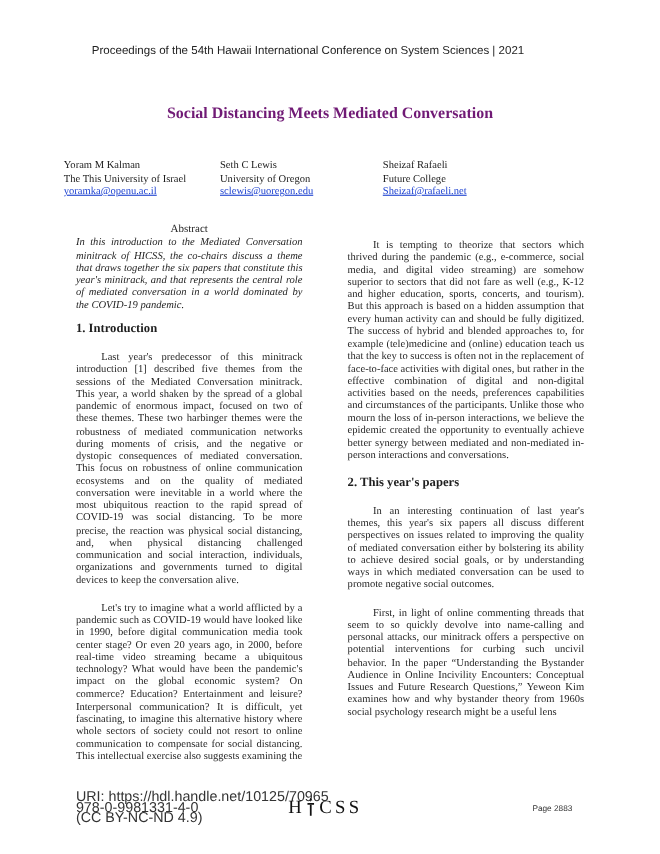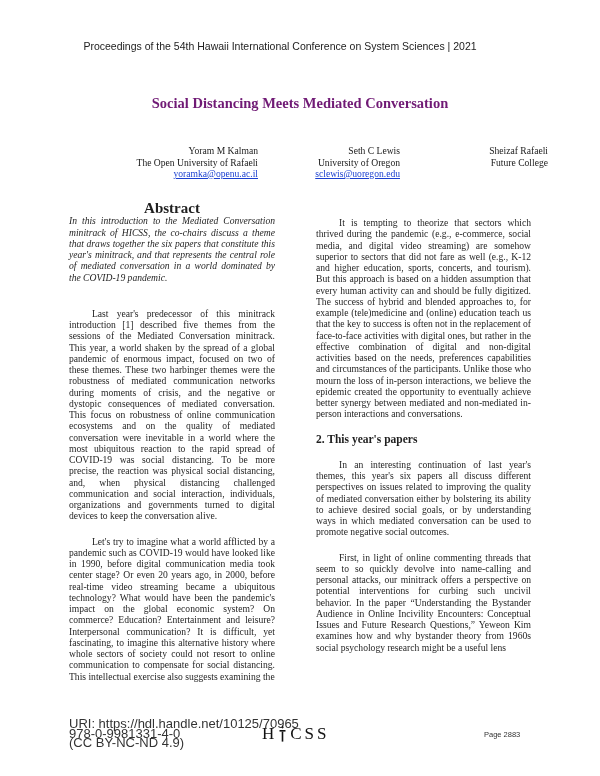--- a/index.html
+++ b/index.html
@@ -2,28 +2,28 @@
 <html><head>
 <meta charset="utf-8">
 <style>
   html, body { margin: 0; padding: 0; background: #ffffff; }
   body { width: 600px; height: 776px; position: relative; overflow: hidden; color: #1a1a1a; }
   .proceedings { position: absolute; top: 40px; left: 0; width: 560px; text-align: center;
     font-family: "Liberation Sans", sans-serif; font-size: 10.5px; color: #222; }
   .title { position: absolute; top: 95px; left: 0; width: 600px; text-align: center;
     font-family: "Liberation Serif", serif; font-weight: bold; font-size: 14.5px; color: #701a75; }
   .authors { position: absolute; top: 145px; left: 0; width: 600px; }
-  .author { position: absolute; width: 200px; text-align: right;
+  .author { position: absolute; width: 200px; text-align: left;
     font-family: "Liberation Serif", serif; font-size: 9.6px; line-height: 11.5px; color: #1a1a1a; }
   .author a { color: #1a3fd0; text-decoration: underline; margin-top: 32px; }
   .col { position: absolute; font-family: "Liberation Serif", serif; font-size: 9.6px;
     line-height: 11.25px; color: #1f1f1f; text-align: justify; }
   .col-left { left: 69px; width: 206px; top: 203px; }
   .col-right { left: 316px; width: 215px; top: 203px; }
-  .abstract-head { text-align: center; font-weight: bold; font-size: 15px; margin: 0 0 1px 0; }
+  .abstract-head { text-align: center; font-weight: normal; font-size: 10px; margin: 0 0 1px 0; }
   .abstract-body { font-style: italic; margin: 0; }
   h2 { font-family: "Liberation Serif", serif; font-size: 11.5px; font-weight: bold; margin: 0; text-align: left; }
   p { margin: 0; }
   .indent { text-indent: 23px; }
   .gap-sm { height: 11px; }
   .gap-md { height: 14px; }
   .footer-left { position: absolute; left: 69px; top: 719px; font-family: "Liberation Sans", sans-serif;
     font-size: 13px; line-height: 9.6px; color: #333; }
   .logo { position: absolute; left: 262px; top: 724px; font-family: "Liberation Serif", serif;
     font-size: 17px; letter-spacing: 3px; color: #111; display: flex; align-items: center; }
@@ -34,38 +34,40 @@
 </head>
 <body>
 
 <div class="proceedings">Proceedings of the 54th Hawaii International Conference on System Sciences | 2021</div>
 
 <div class="title">Social Distancing Meets Mediated Conversation</div>
 
 <div class="authors">
   <div class="author" style="left:58px;">
     <div>Yoram M Kalman</div>
-    <div>The Open University of Rafaeli</div>
+    <div>The This University of Israel</div>
     <div><a>yoramka@openu.ac.il</a></div>
   </div>
   <div class="author" style="left:200px;">
     <div>Seth C Lewis</div>
     <div>University of Oregon</div>
     <div><a>sclewis@uoregon.edu</a></div>
   </div>
   <div class="author" style="left:348px;">
     <div>Sheizaf Rafaeli</div>
     <div>Future College</div>
+    <div><a>Sheizaf@rafaeli.net</a></div>
   </div>
 </div>
 
 <div class="col col-left">
   <div class="abstract-head">Abstract</div>
   <p class="abstract-body">In this introduction to the Mediated Conversation minitrack of HICSS, the co-chairs discuss a theme that draws together the six papers that constitute this year's minitrack, and that represents the central role of mediated conversation in a world dominated by the COVID-19 pandemic.</p>
   <div class="gap-sm"></div>
+  <h2>1. Introduction</h2>
   <div class="gap-md"></div>
   <p class="indent">Last year's predecessor of this minitrack introduction [1] described five themes from the sessions of the Mediated Conversation minitrack. This year, a world shaken by the spread of a global pandemic of enormous impact, focused on two of these themes. These two harbinger themes were the robustness of mediated communication networks during moments of crisis, and the negative or dystopic consequences of mediated conversation. This focus on robustness of online communication ecosystems and on the quality of mediated conversation were inevitable in a world where the most ubiquitous reaction to the rapid spread of COVID-19 was social distancing. To be more precise, the reaction was physical social distancing, and, when physical distancing challenged communication and social interaction, individuals, organizations and governments turned to digital devices to keep the conversation alive.</p>
   <div class="gap-md"></div>
   <p class="indent">Let's try to imagine what a world afflicted by a pandemic such as COVID-19 would have looked like in 1990, before digital communication media took center stage? Or even 20 years ago, in 2000, before real-time video streaming became a ubiquitous technology? What would have been the pandemic's impact on the global economic system? On commerce? Education? Entertainment and leisure? Interpersonal communication? It is difficult, yet fascinating, to imagine this alternative history where whole sectors of society could not resort to online communication to compensate for social distancing. This intellectual exercise also suggests examining the</p>
 </div>
 
 <div class="col col-right">
   <div class="gap-md"></div>
   <p class="indent">It is tempting to theorize that sectors which thrived during the pandemic (e.g., e-commerce, social media, and digital video streaming) are somehow superior to sectors that did not fare as well (e.g., K-12 and higher education, sports, concerts, and tourism). But this approach is based on a hidden assumption that every human activity can and should be fully digitized. The success of hybrid and blended approaches to, for example (tele)medicine and (online) education teach us that the key to success is often not in the replacement of face-to-face activities with digital ones, but rather in the effective combination of digital and non-digital activities based on the needs, preferences capabilities and circumstances of the participants. Unlike those who mourn the loss of in-person interactions, we believe the epidemic created the opportunity to eventually achieve better synergy between mediated and non-mediated in-person interactions and conversations.</p>
   <div class="gap-md"></div>

